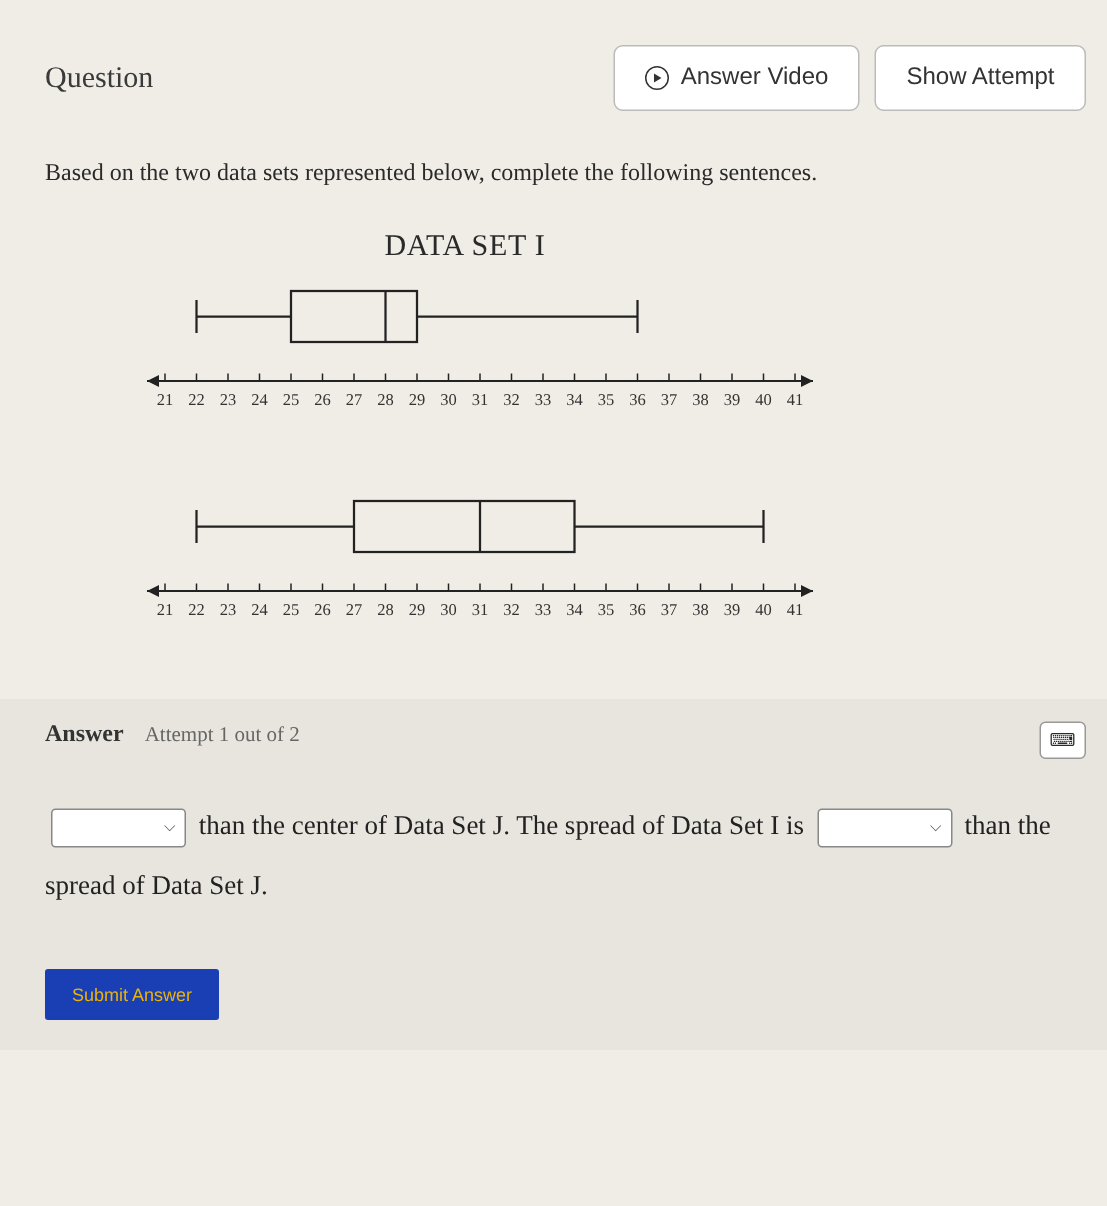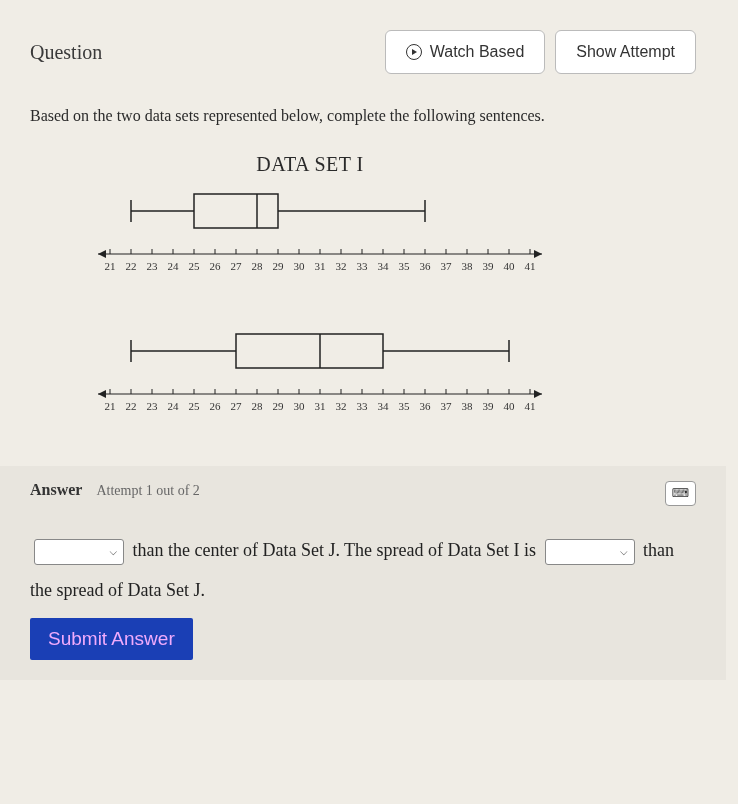--- a/index.html
+++ b/index.html
@@ -5,21 +5,21 @@
     * { box-sizing: border-box; margin: 0; padding: 0; }
     body {
       font-family: Georgia, 'Times New Roman', serif;
       background: #f0ede6;
       width: 738px;
       height: 804px;
       padding: 0;
       color: #2a2a2a;
       position: relative;
     }
-    .container { padding: 30px 42px 20px 30px; }
+    .container { padding: 30px 14px 20px 30px; }
     .top-row { display: flex; justify-content: space-between; align-items: center; margin-bottom: 30px; }
     .question-label { font-size: 20px; color: #3a3a3a; }
     .top-buttons { display: flex; gap: 10px; }
     .btn {
       background: #fff;
       border: 1px solid #bbb;
       border-radius: 6px;
       padding: 12px 20px;
       font-size: 16px;
       font-family: Arial, sans-serif;
@@ -61,44 +61,44 @@
     .dropdown .caret {
       position: absolute;
       right: 6px;
       top: 50%;
       transform: translateY(-50%);
       font-size: 10px;
       color: #555;
     }
     .submit-btn {
       background: #1a3fb5;
-      color: #f0abfc;
+      color: #eab308;
       border: none;
       padding: 10px 18px;
-      font-size: 19px;
+      font-size: 12px;
       font-family: Arial, sans-serif;
       border-radius: 2px;
       cursor: pointer;
-      margin-top: 8px;
+      margin-top: 36px;
     }
     .play-circle { width:16px; height:16px; border:1.5px solid #333; border-radius:50%; display:inline-flex; align-items:center; justify-content:center; }
     .play-tri { width:0; height:0; border-left:5px solid #333; border-top:3px solid transparent; border-bottom:3px solid transparent; margin-left:1px;}
   </style>
 </head>
 <body>
 
 <div class="container">
   <div class="top-row">
     <div class="question-label">Question</div>
     <div class="top-buttons">
       <button class="btn">
         <span class="play-circle">
             <span class="play-tri"></span>
           </span>
-        <span>Watch Based</span>
+        <span>Answer Video</span>
       </button>
       <button class="btn">
         <span>Show Attempt</span>
       </button>
     </div>
   </div>
 
   <div class="prompt">Based on the two data sets represented below, complete the following sentences.</div>
 
   <div class="chart-area">

